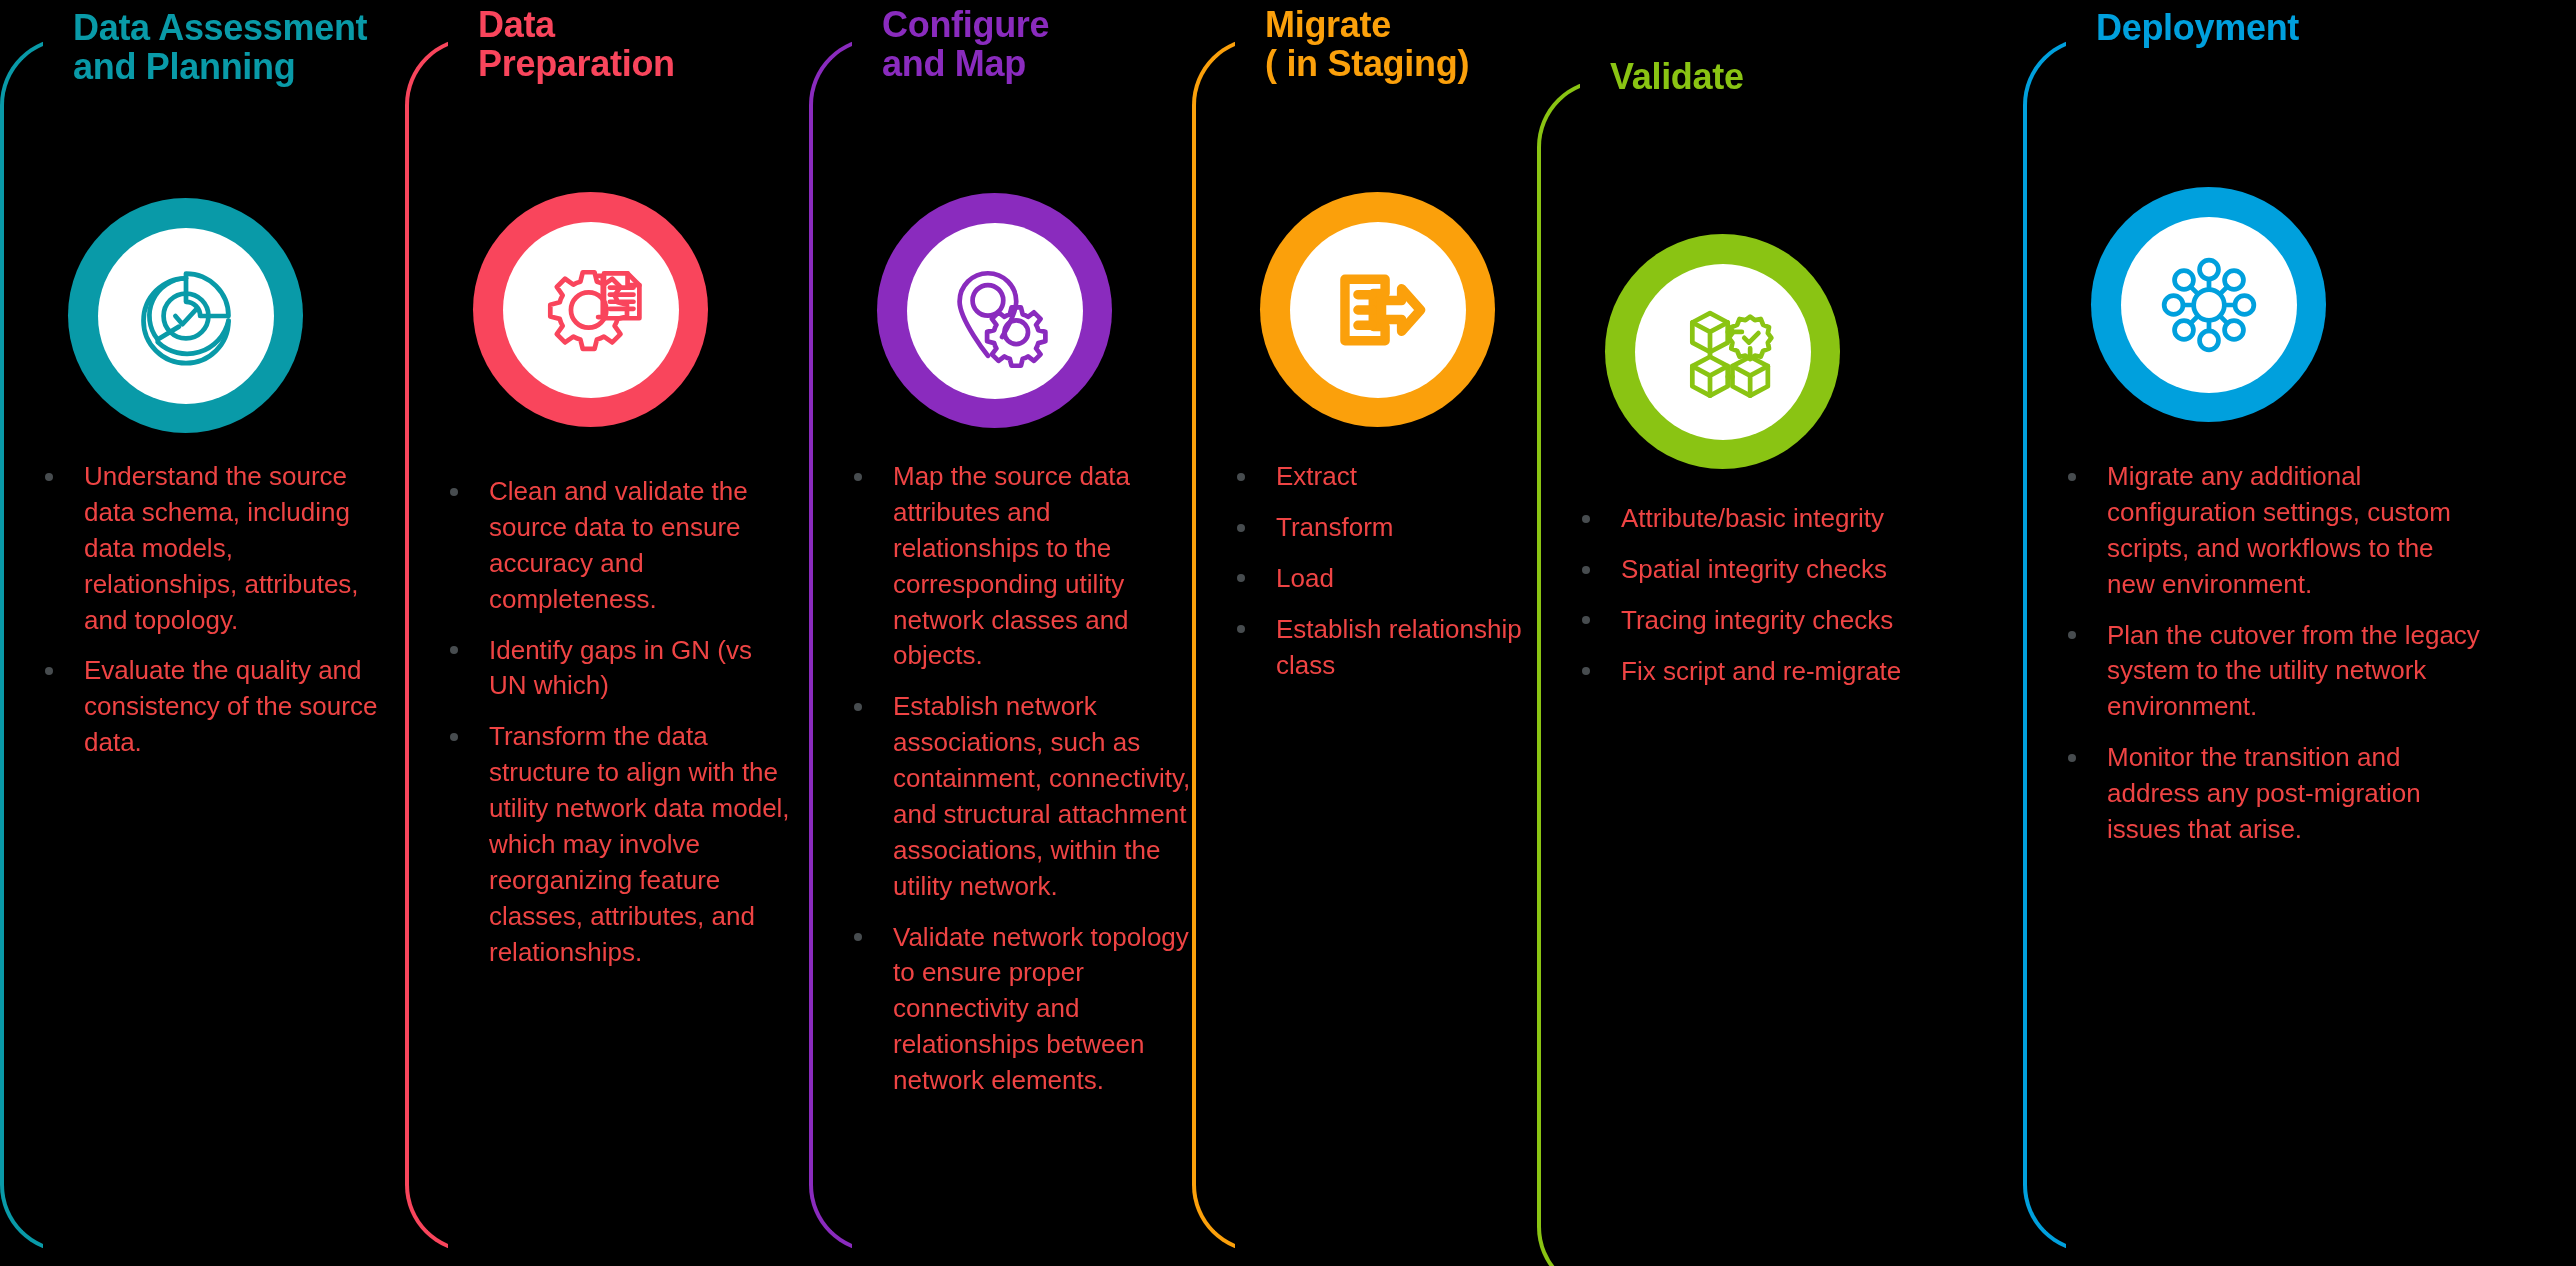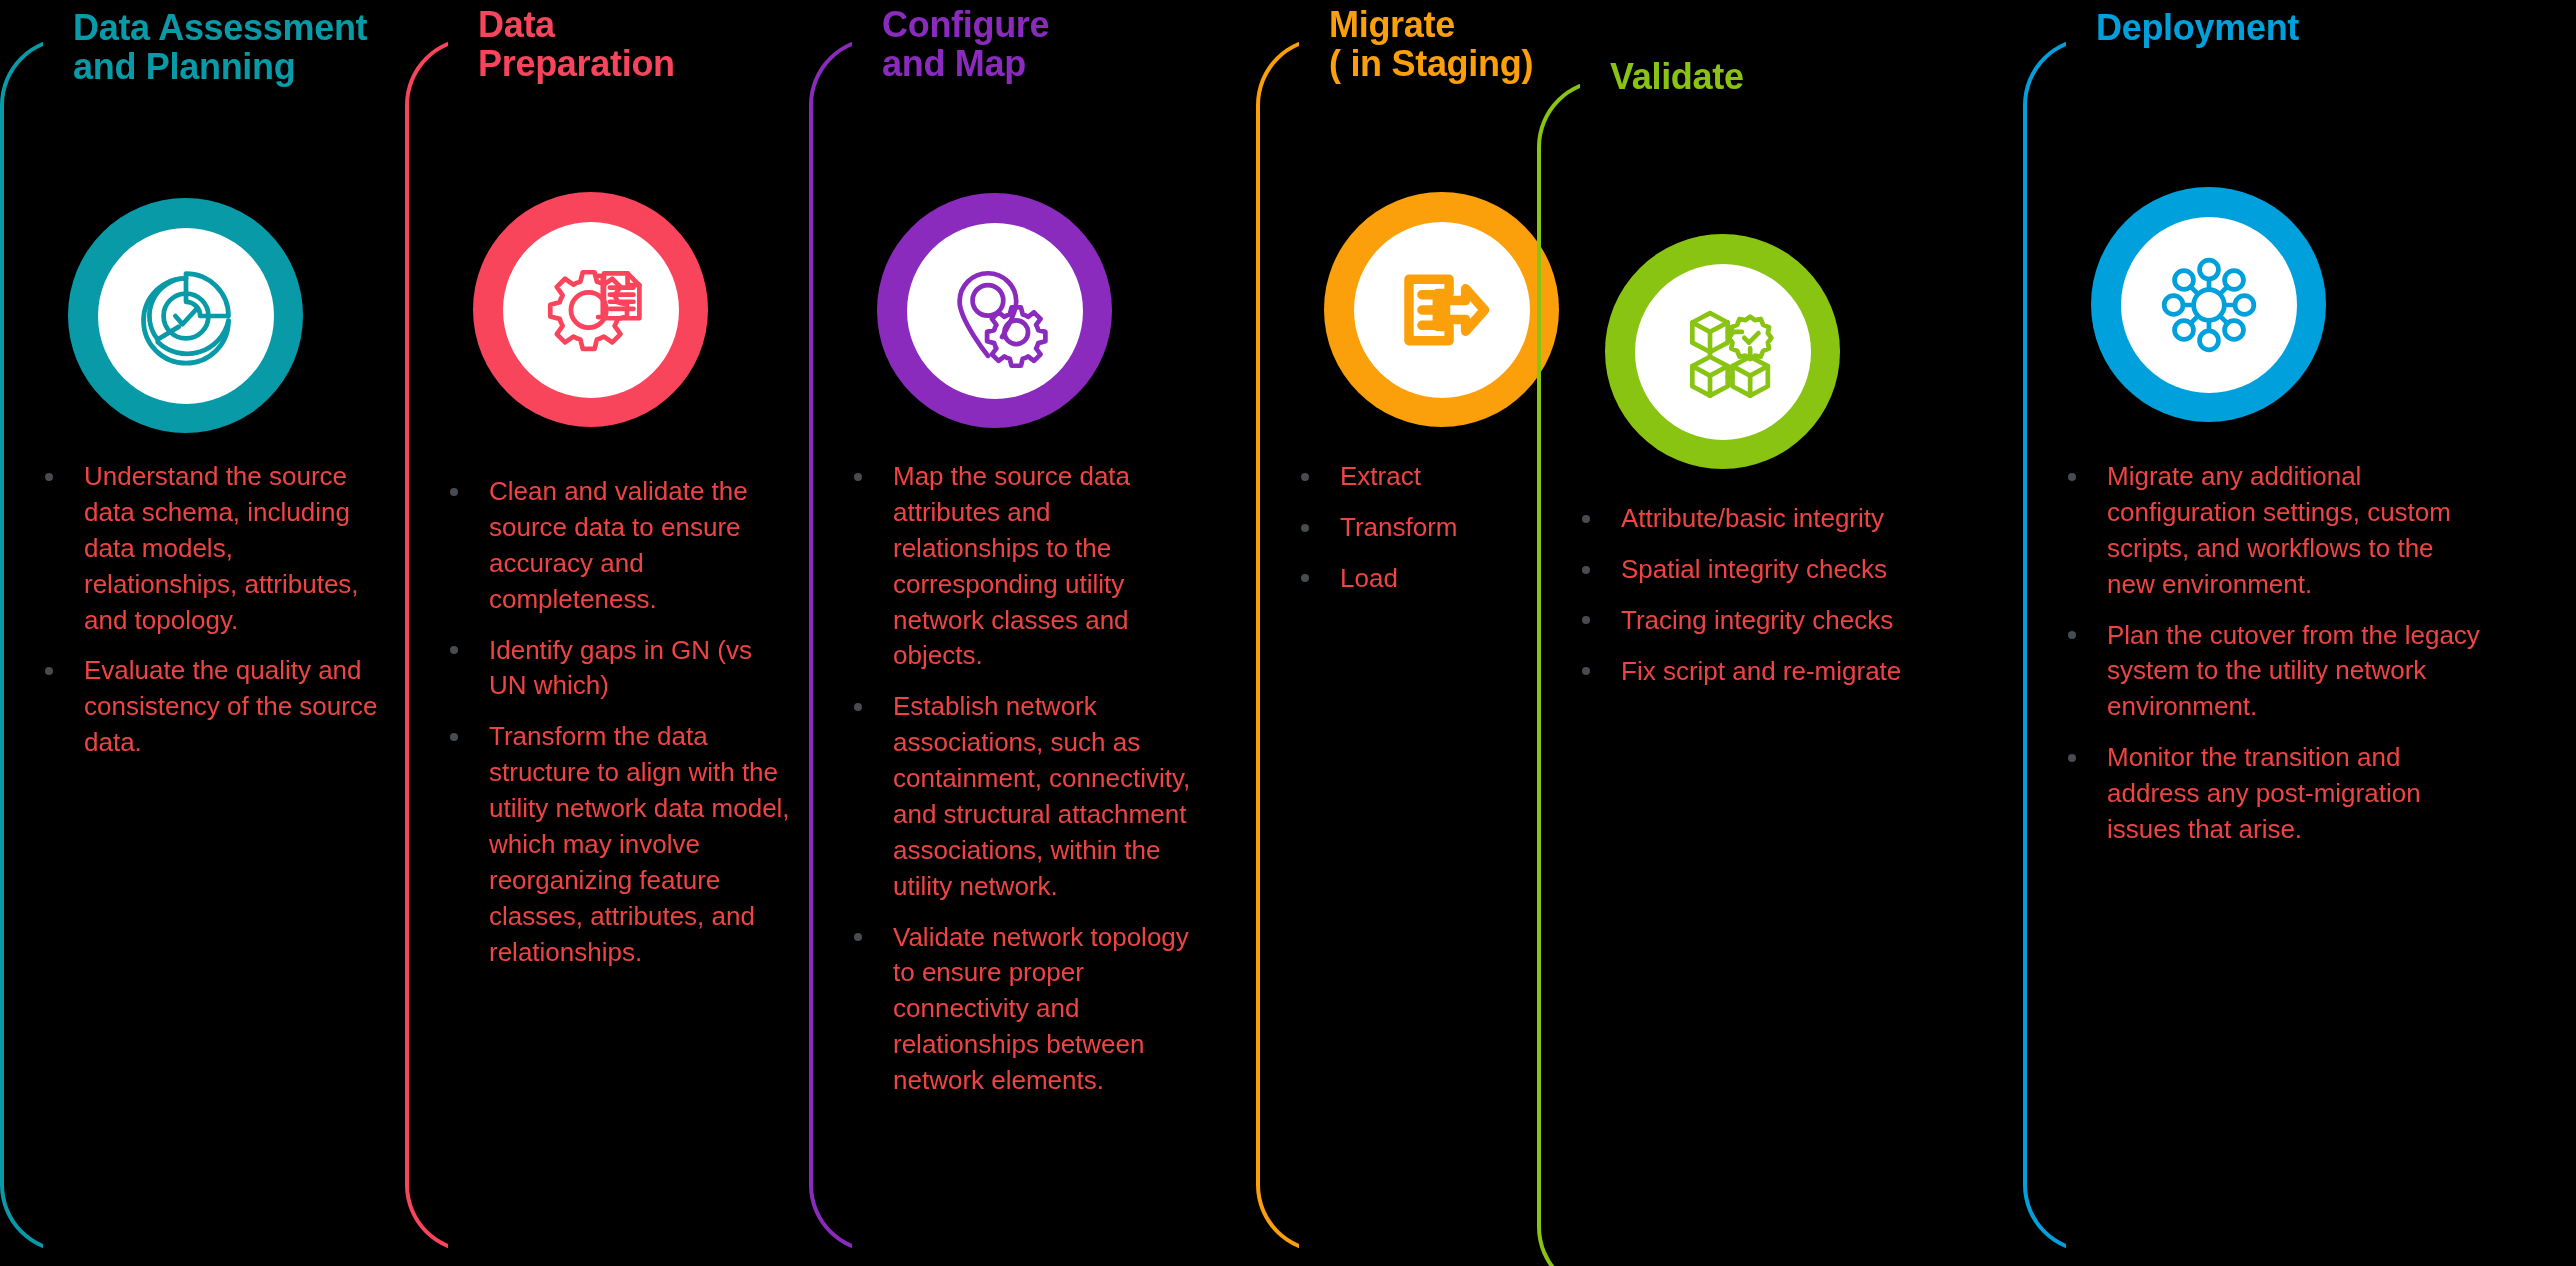--- a/index.html
+++ b/index.html
@@ -173,37 +173,38 @@
             <circle cx="68" cy="68" r="10" fill="none" stroke="#8a2bbe" stroke-width="4" stroke-linecap="round" stroke-linejoin="round"></circle>
           </svg>
         </div>
       </div>
       <ul class="bullets" style="top: 459px;">
         <li>Map the source data attributes and relationships to the corresponding utility network classes and objects.</li>
         <li>Establish network associations, such as containment, connectivity, and structural attachment associations, within the utility network.</li>
         <li>Validate network topology to ensure proper connectivity and relationships between network elements.</li>
       </ul>
     </div>
-    <div class="column" style="--accent: #fba00b; left: 1256px; width: 405px;">
+    <div class="column" style="--accent: #fba00b; left: 1192px; width: 405px;">
       <div class="bracket"></div>
       <div class="col-title" style="top: 6.2px;">Migrate
 ( in Staging)</div>
       <div class="icon-badge" style="top: 192px;">
         <div class="icon-inner">
           <svg viewBox="0 0 100 100">
             <path fill="none" stroke="#fba00b" stroke-width="8" stroke-linejoin="round" d="M22 24 h34 v12 h-10 v28 h10 v12 h-34 z"></path>
             <path fill="none" stroke="#fba00b" stroke-width="8" stroke-linecap="round" d="M33 37 h12 M33 50 h12 M33 63 h12"></path>
             <path fill="none" stroke="#fba00b" stroke-width="8" stroke-linejoin="round" d="M53 42 h17 v-10 l16 18 -16 18 v-10 h-17 z"></path>
           </svg>
         </div>
       </div>
       <ul class="bullets" style="top: 459px; width: 336px;">
         <li>Extract</li>
         <li>Transform</li>
         <li>Load</li>
+        <li>Establish relationship class</li>
       </ul>
     </div>
     <div class="column" style="--accent: #8ac413; left: 1537px; width: 405px; margin-top: 42px;">
       <div class="bracket"></div>
       <div class="col-title" style="top: 16px;">Validate</div>
       <div class="icon-badge" style="top: 192px;">
         <div class="icon-inner">
           <svg viewBox="0 0 100 100">
             <path fill="none" stroke="#8ac413" stroke-width="4" stroke-linecap="round" stroke-linejoin="round" d="M24 25 l15-8 15 8 v17 l-15 8 -15-8 z"></path>
             <path fill="none" stroke="#8ac413" stroke-width="4" stroke-linecap="round" stroke-linejoin="round" d="M24 25 l15 8 15-8 M39 33 v17"></path>

